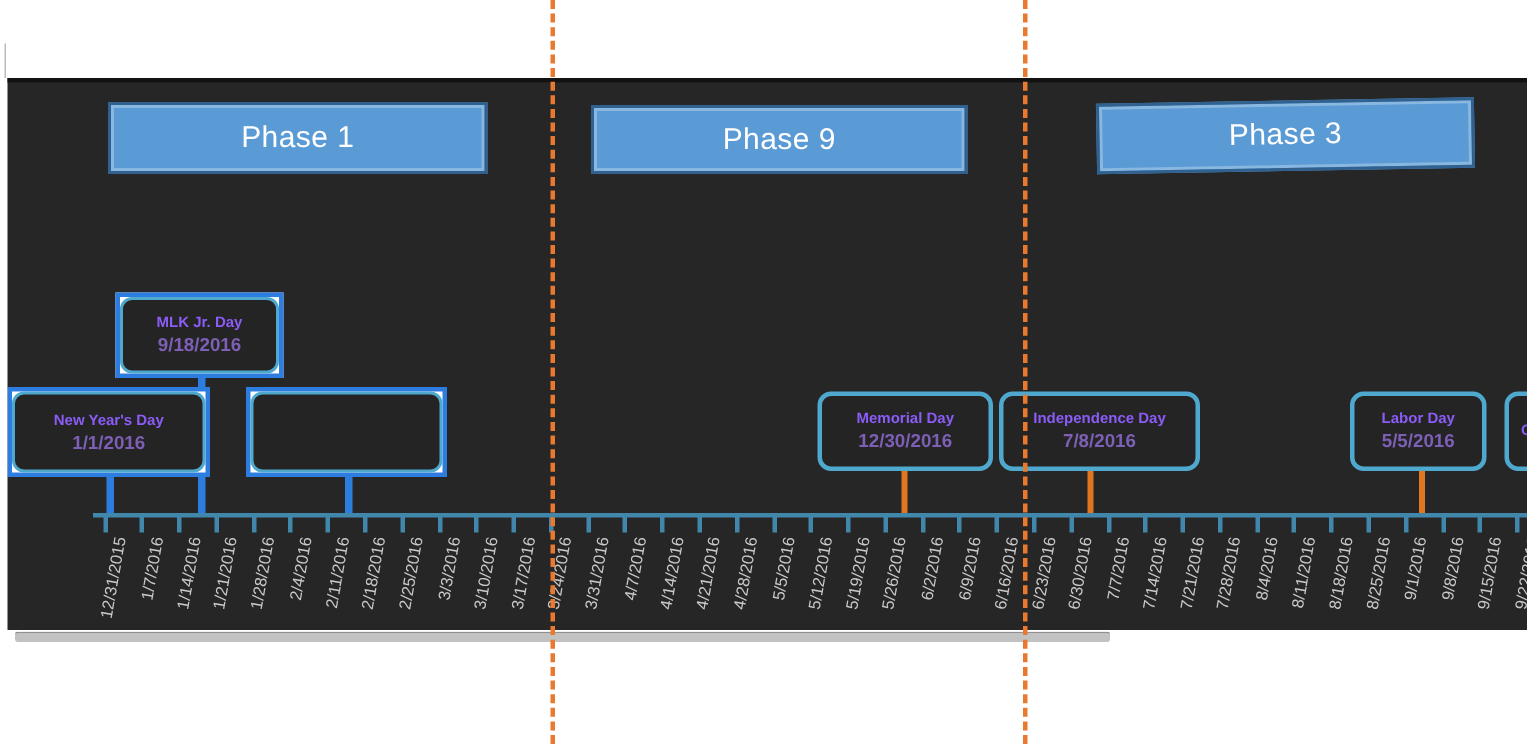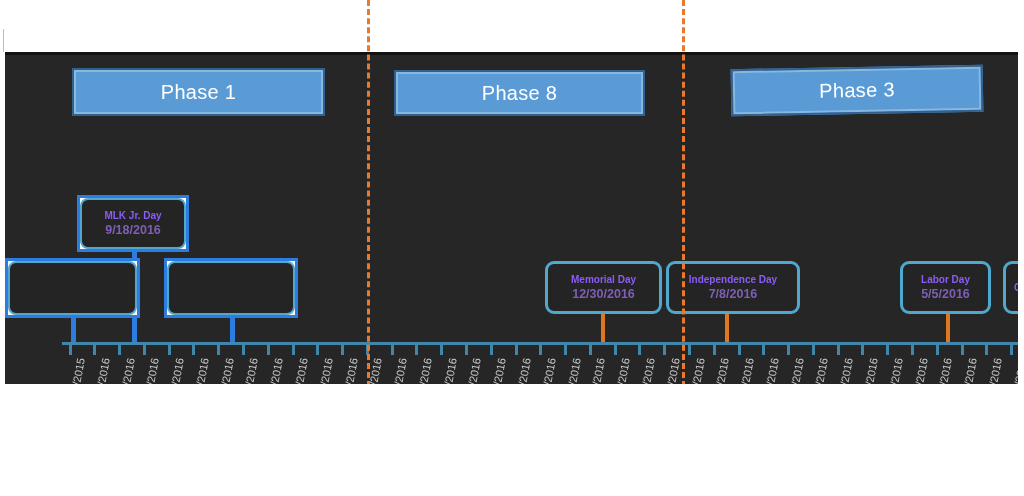--- a/index.html
+++ b/index.html
@@ -1,17 +1,17 @@
 <!DOCTYPE html>
 <html><head>
 <meta charset="utf-8">
 <style>
   html,body{margin:0;padding:0;background:#ffffff;}
   .canvas{
-    position:relative;width:1024px;height:384px;background:#ffffff;
+    position:relative;width:1024px;height:496px;background:#ffffff;
     font-family:"Liberation Sans", sans-serif;overflow:hidden;
   }
   .slide-edge{position:absolute;left:3px;top:29px;width:1px;height:23px;background:#bcbcbc;}
   .dark-area{
     position:absolute;left:5px;top:52px;width:1013px;height:368px;
     background:#262626;border-top:3px solid #121212;box-sizing:border-box;
     overflow:hidden;
   }
   
   .phase{
@@ -58,34 +58,38 @@
 </style>
 </head>
 <body>
 
 <div class="canvas">
   <div class="slide-edge"></div>
 
   <div class="dark-area">
     <div id="phases-layer">
         <div class="phase" style="left: 67px; top: 13px; width: 253px; height: 48px;">Phase 1</div>
-        <div class="phase" style="left: 389px; top: 15px; width: 251px; height: 46px;">Phase 8</div>
+        <div class="phase" style="left: 389px; top: 15px; width: 251px; height: 46px;">Phase 9</div>
         <div class="phase" style="left: 726px; top: 12px; width: 252px; height: 47px; transform: rotate(-1deg);">Phase 3</div>
       </div>
     <div id="connectors-layer">
         <div class="connector blue" style="left: 66px; top: 263px; height: 26px;"></div>
         <div class="connector blue" style="left: 127px; top: 197px; height: 92px;"></div>
         <div class="connector blue" style="left: 225px; top: 263px; height: 26px;"></div>
         <div class="connector orange" style="left: 596px; top: 259px; height: 30px;"></div>
         <div class="connector orange" style="left: 720px; top: 259px; height: 30px;"></div>
         <div class="connector orange" style="left: 941px; top: 259px; height: 30px;"></div>
       </div>
     <div id="milestones-layer">
         <div class="milestone selected" style="left: 0px; top: 203px; width: 135px; height: 60px;">
           <div class="inner"></div>
+          <div class="m-text">
+            <div class="m-title">New Year's Day</div>
+            <div class="m-date">1/1/2016</div>
+          </div>
         </div>
         <div class="milestone selected" style="left: 72px; top: 140px; width: 112px; height: 57px;">
           <div class="inner"></div>
           <div class="m-text">
             <div class="m-title">MLK Jr. Day</div>
             <div class="m-date">9/18/2016</div>
           </div>
         </div>
         <div class="milestone selected" style="left: 159px; top: 203px; width: 134px; height: 60px;">
           <div class="inner"></div>

